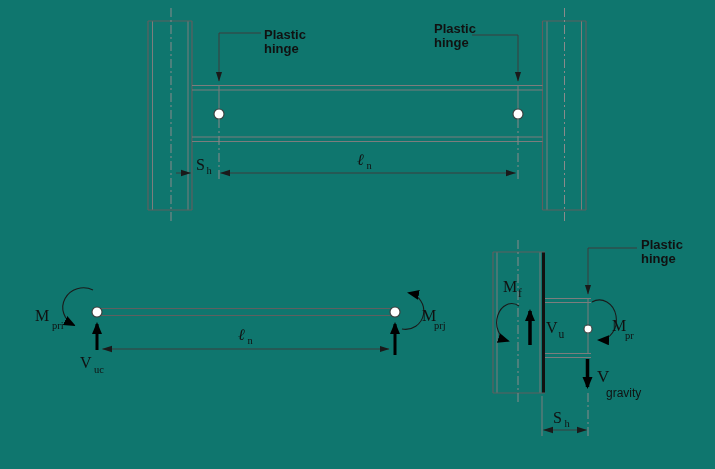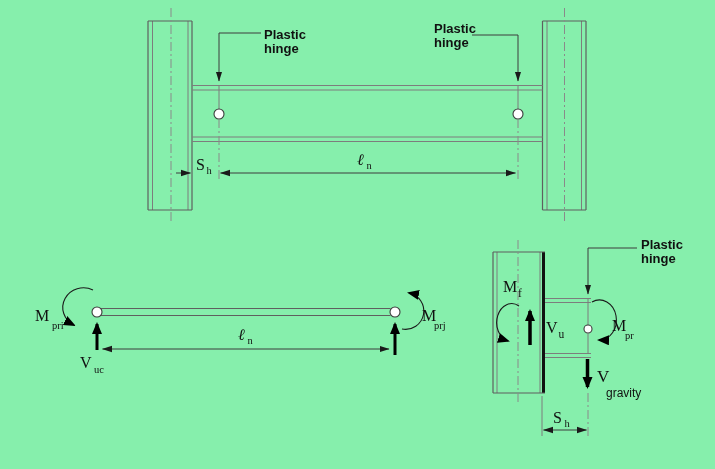--- a/index.html
+++ b/index.html
@@ -1,16 +1,16 @@
 <!DOCTYPE html>
 <html><head>
 <meta charset="utf-8">
 <style>
   html,body{margin:0;padding:0;background:#fff;}
-  #stage{position:relative;width:715px;height:469px;background:#86efac;overflow:hidden;
+  #stage{position:relative;width:715px;height:469px;background:#0f766e;overflow:hidden;
          font-family:"Liberation Sans",sans-serif;}
   svg{position:absolute;left:0;top:0;}
   .struct{stroke:#7d7d7d;stroke-width:1;fill:none;}
   .structD{stroke:#5f5f5f;stroke-width:1.2;fill:none;}
   .ann{stroke:#3c3c3c;stroke-width:1;fill:none;}
   .cl{stroke:#8a8a8a;stroke-width:1;fill:none;stroke-dasharray:9 3 2 3;}
   .arc{stroke:#1a1a1a;stroke-width:1.1;fill:none;}
   .bold{stroke:#000;fill:none;}
   .hinge{fill:#ffffff;stroke:#3c3c3c;stroke-width:1.1;}
   .plate{stroke:#111;stroke-width:3;fill:none;}

